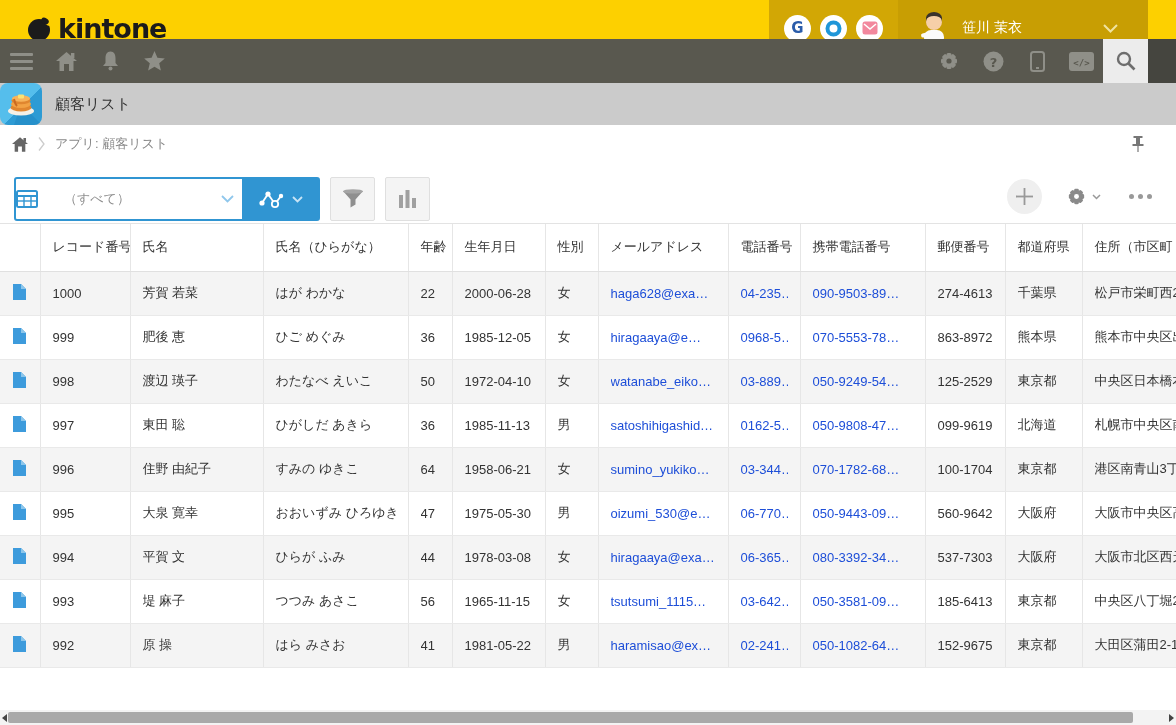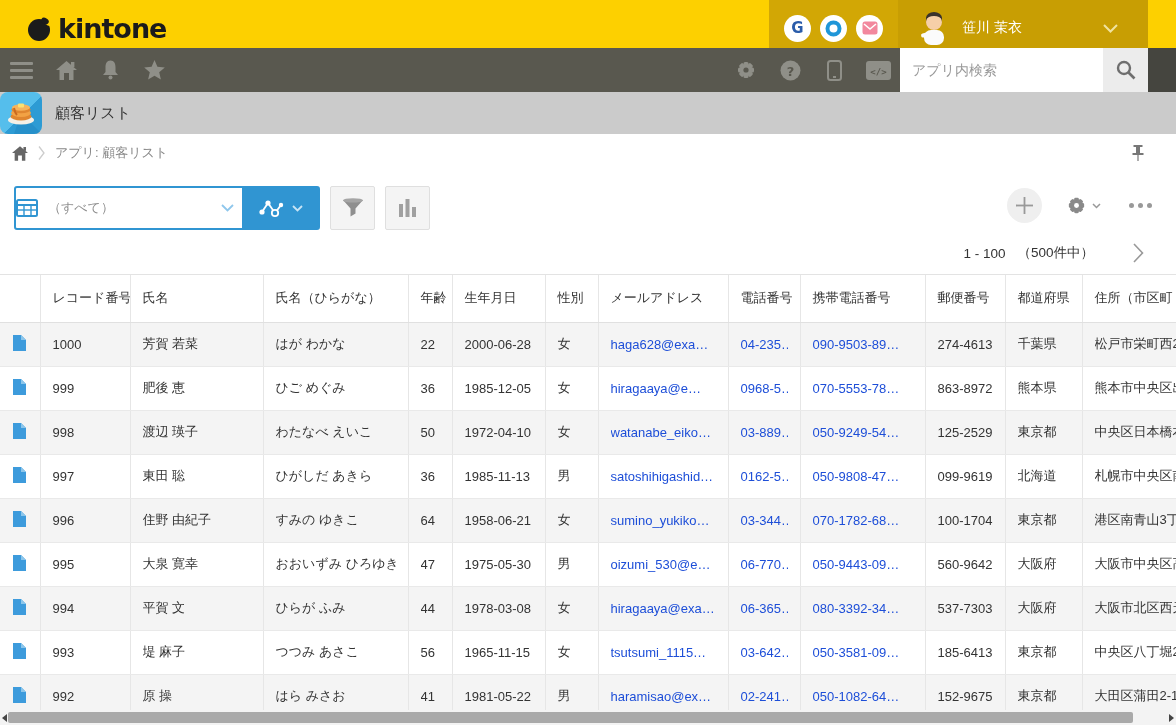--- a/index.html
+++ b/index.html
@@ -1,21 +1,21 @@
 <!DOCTYPE html>
 <html><head>
 <meta charset="utf-8">
 <style>
   * { box-sizing: border-box; margin: 0; padding: 0; }
   html,body { width:1176px; height:725px; overflow:hidden; background:#fff;
     font-family:"Liberation Sans","DejaVu Sans",sans-serif; color:#333; }
   .page { position:relative; width:1176px; height:725px; overflow:hidden; }
 
   
-  .topbar { position:relative; height:48px; background:#FDD000; }
+  .topbar { position:relative; height:39px; background:#FDD000; }
   .logo { position:absolute; left:27px; top:0; height:56px; display:flex; align-items:center; gap:4px; }
   .logo-text { font-family:"DejaVu Sans","Liberation Sans",sans-serif; font-weight:700; font-size:27px;
     color:#1b1b1b; letter-spacing:-1px; }
   .topbar-right { position:absolute; right:0; top:0; height:56px; display:flex; }
   .services { background:#D2A705; display:flex; align-items:center; padding:0 15px; gap:9px; }
   .service-circle { width:27px; height:27px; border-radius:50%; background:#fff; display:flex;
     align-items:center; justify-content:center; cursor:pointer; }
   .g-letter { color:#2A5CAA; font-weight:700; font-size:15px; font-family:"DejaVu Sans",sans-serif; }
   .user-area { background:#C89E03; width:250px; display:flex; align-items:center; padding:0 30px 0 22px; cursor:pointer; }
   .user-name { color:#fff; font-size:14px; margin-left:14px; }
@@ -43,21 +43,21 @@
 
   
   .breadcrumb { position:relative; height:38px; background:#fff; display:flex; align-items:center;
     padding:0 12px; font-size:13px; color:#888; }
   .crumb-sep { margin:0 10px; }
   .pin { position:absolute; right:32px; top:11px; cursor:pointer; }
 
   
   .toolbar { position:relative; height:60px; padding:14px 0 0 14px; display:flex; align-items:flex-start; }
   .view-combo { display:flex; border:2px solid #3095D2; border-radius:3px; height:44px; background:#fff; }
-  .combo-left { width:226px; display:flex; align-items:center; padding:0 8px 0 0; cursor:pointer; }
+  .combo-left { width:226px; display:flex; align-items:center; padding:0 8px 0 0; cursor:pointer;gap:16px; }
   .combo-label { color:#8e8e8e; font-size:13px; margin-left:10px; }
   .combo-left .caret { margin-left:auto; }
   .combo-right { width:76px; background:#3095D2; display:flex; align-items:center; justify-content:center;
     gap:8px; cursor:pointer; }
   .tool-btn { width:45px; height:44px; background:#F4F4F4; border:1px solid #DFDFDF; border-radius:2px;
     margin-left:10px; display:flex; align-items:center; justify-content:center; cursor:pointer; }
   .toolbar-right { position:absolute; right:24px; top:16px; display:flex; align-items:center; }
   .plus-circle { width:35px; height:35px; border-radius:50%; background:#EFEFEF; display:flex;
     align-items:center; justify-content:center; cursor:pointer; }
   .gear-group { display:flex; align-items:center; gap:5px; margin-left:24px; cursor:pointer; }
@@ -193,21 +193,20 @@
           <rect x="1" y="1" width="13" height="19" rx="2.5" fill="none" stroke="#8F8F88" stroke-width="2"></rect>
           <rect x="6" y="16" width="3" height="2" fill="#8F8F88"></rect>
         </svg>
       </div>
       <div class="nav-btn">
         <svg width="25" height="19" viewBox="0 0 25 19">
           <rect width="25" height="19" rx="3" fill="#8F8F88"></rect>
           <text x="12.5" y="13.5" text-anchor="middle" font-size="9" font-weight="bold" fill="#59584F" font-family="DejaVu Sans Mono, monospace">&lt;/&gt;</text>
         </svg>
       </div>
-      <input class="search-input" type="text" placeholder="アプリ内検索" style="">
       <div class="search-btn">
         <svg width="20" height="20" viewBox="0 0 20 20">
           <circle cx="8" cy="8" r="6" fill="none" stroke="#6E6E6E" stroke-width="2.4"></circle>
           <line x1="12.5" y1="12.5" x2="18.5" y2="18.5" stroke="#6E6E6E" stroke-width="2.6"></line>
         </svg>
       </div>
       <div class="nav-corner"></div>
     </div>
   </div>
 
@@ -316,29 +315,20 @@
         </svg>
       </div>
       <div class="dots">
         <i></i>
           <i></i>
           <i></i>
       </div>
     </div>
   </div>
 
-  <div class="pager">
-    <span class="pager-text">1 - 100</span>
-    <span class="pager-text pager-total">（500件中）</span>
-    <span class="pager-next">
-      <svg width="12" height="20" viewBox="0 0 12 20">
-        <polyline points="2,1 10.5,10 2,19" fill="none" stroke="#999" stroke-width="1.6"></polyline>
-      </svg>
-    </span>
-  </div>
 
   <div class="table-wrap">
     <table>
       <colgroup>
         <col style="width:40px">
           <col style="width:90px">
           <col style="width:133px">
           <col style="width:145px">
         <col style="width:44px">
           <col style="width:93px">

